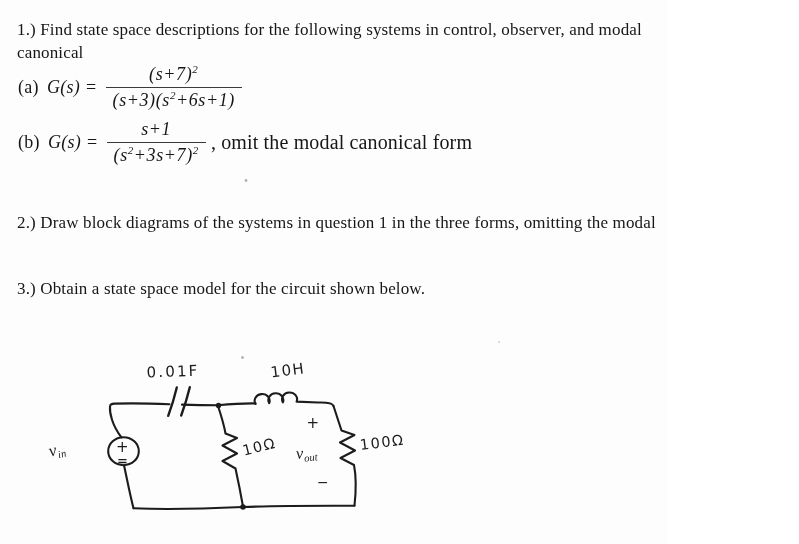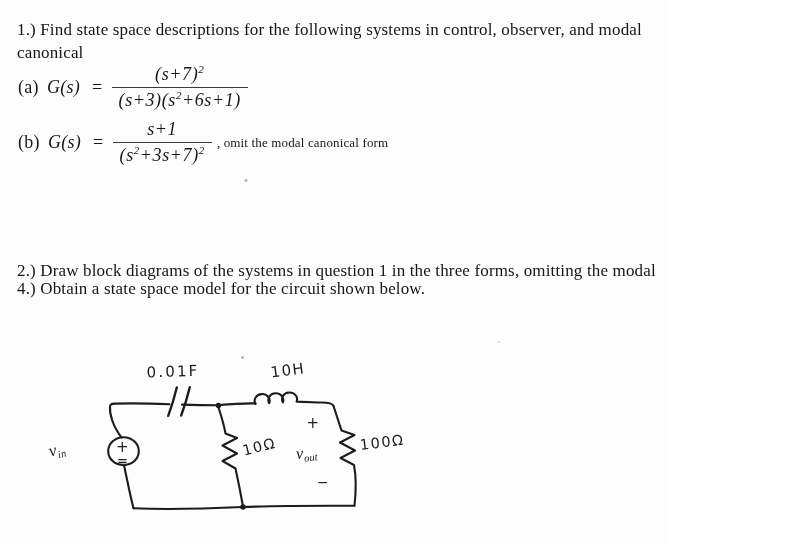--- a/index.html
+++ b/index.html
@@ -6,27 +6,27 @@
   .page{
     position:relative;width:667px;height:544px;background:#fdfdfd;
     font-family:"Liberation Serif",serif;color:#161616;overflow:hidden;
   }
   .para{position:absolute;left:17px;font-size:17px;line-height:22.5px;letter-spacing:.15px;}
   .mathrow{
     position:absolute;left:18px;display:flex;align-items:center;
     font-size:18px;letter-spacing:.3px;
   }
   .plabel{margin-right:8px;}
-  .mvar{font-style:italic;margin-right:12px;text-align:right;}
+  .mvar{font-style:italic;margin-right:6px;text-align:right;}
   .meq{margin-right:9px;}
   .frac{display:inline-flex;flex-direction:column;align-items:center;font-style:italic;letter-spacing:.6px;}
   .frac .num{padding:0 7px 2px 7px;}
   .frac .den{border-top:1.7px solid #3a3a3a;padding:2px 7px 0 7px;}
   sup{font-size:11px;vertical-align:super;line-height:0;}
-  .tail{margin-left:5px;font-size:13px;letter-spacing:.15px;}
+  .tail{margin-left:5px;font-size:20px;letter-spacing:.15px;}
   svg{position:absolute;left:0;top:0;}
   .wire{fill:none;stroke:#1c1c1c;stroke-width:2.1;stroke-linecap:round;stroke-linejoin:round;}
   .plate{fill:none;stroke:#1c1c1c;stroke-width:2.4;stroke-linecap:round;}
   .hand{font-family:"DejaVu Sans",sans-serif;fill:#1b1b1b;}
   .script{font-family:"Liberation Serif",serif;font-style:italic;}
 </style>
 </head>
 <body>
 
 <div class="page">
@@ -49,26 +49,26 @@
     <span class="plabel">(b)</span>
     <span class="mvar">G(s)</span>
     <span class="meq">=</span>
     <span class="frac">
       <span class="num">s+1</span>
       <span class="den"><span>(s</span><sup>2</sup><span>+3s+7)</span><sup>2</sup></span>
     </span>
     <span class="tail">, omit the modal canonical form</span>
   </div>
 
-  <div class="para" style="top:212px;margin-top:48px;">
+  <div class="para" style="top:212px;">
     <div>2.) Draw block diagrams of the systems in question 1 in the three forms, omitting the modal</div>
   </div>
 
   <div class="para" style="top:278px;">
-    <div>4.) Obtain a state space model for the circuit shown below.</div>
+    <div>3.) Obtain a state space model for the circuit shown below.</div>
   </div>
 
   <svg width="799" height="544" viewBox="0 0 799 544">
 
     <circle cx="246" cy="180.5" r="1.4" fill="#555" opacity="0.45"></circle>
     <circle cx="242.5" cy="357.5" r="1.3" fill="#4a4a4a" opacity="0.5"></circle>
     <circle cx="499" cy="342" r="1" fill="#777" opacity="0.35"></circle>
 
     <path class="wire" d="M 121.5,437.5 C 112,425 109.5,413 110,406.5 Q 110.2,403.4 115,403.6 C 132,403 150,403.4 169.5,404.2"></path>
     <path class="plate" d="M 176.8,387.5 C 174.5,397 171.5,407 168.2,415.8 M 189.8,387.2 C 187.5,396.5 184.5,406.5 181.2,415.5"></path>

